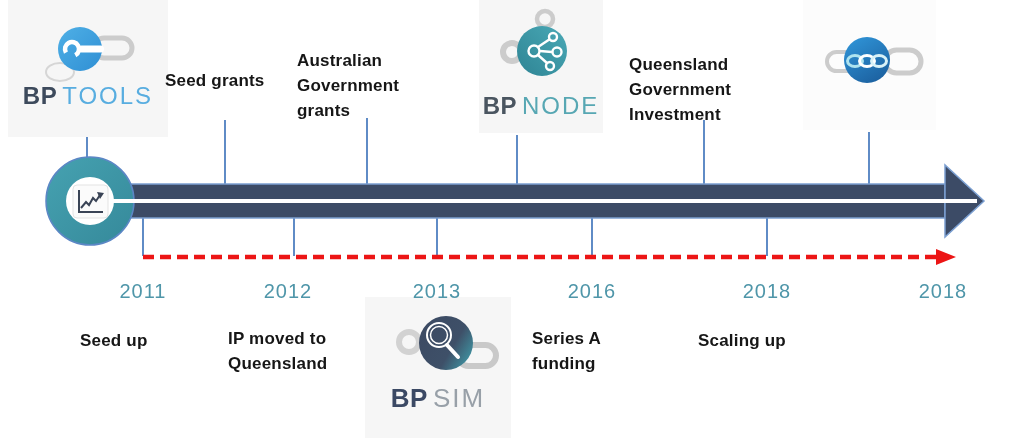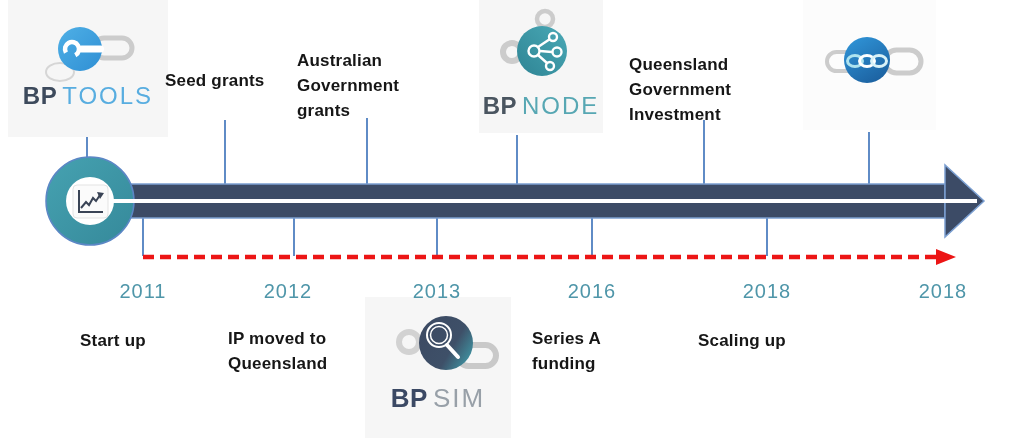--- a/index.html
+++ b/index.html
@@ -164,21 +164,21 @@
     </svg>
     <div class="wordmark wm-sim" style="top:86px;font-size:26px;">
       <span class="prefix">BP</span><span class="suffix">SIM</span>
     </div>
   </div>
 
   <div class="mlabel" style="left:165px;top:68px;width:120px;">Seed grants</div>
   <div class="mlabel" style="left:297px;top:48px;width:140px;">Australian Government grants</div>
   <div class="mlabel" style="left:629px;top:52px;width:150px;">Queensland Government Investment</div>
 
-  <div class="mlabel" style="left:80px;top:328px;width:120px;">Start up</div>
+  <div class="mlabel" style="left:80px;top:328px;width:120px;">Seed up</div>
   <div class="mlabel" style="left:228px;top:326px;width:130px;">IP moved to Queensland</div>
   <div class="mlabel" style="left:532px;top:326px;width:120px;">Series A funding</div>
   <div class="mlabel" style="left:698px;top:328px;width:140px;">Scaling up</div>
 
   <div class="year" style="left:101px;">2011</div>
   <div class="year" style="left:246px;">2012</div>
   <div class="year" style="left:395px;">2013</div>
   <div class="year" style="left:550px;">2016</div>
   <div class="year" style="left:725px;text-align:center;">2018</div>
   <div class="year" style="left:901px;">2018</div>

